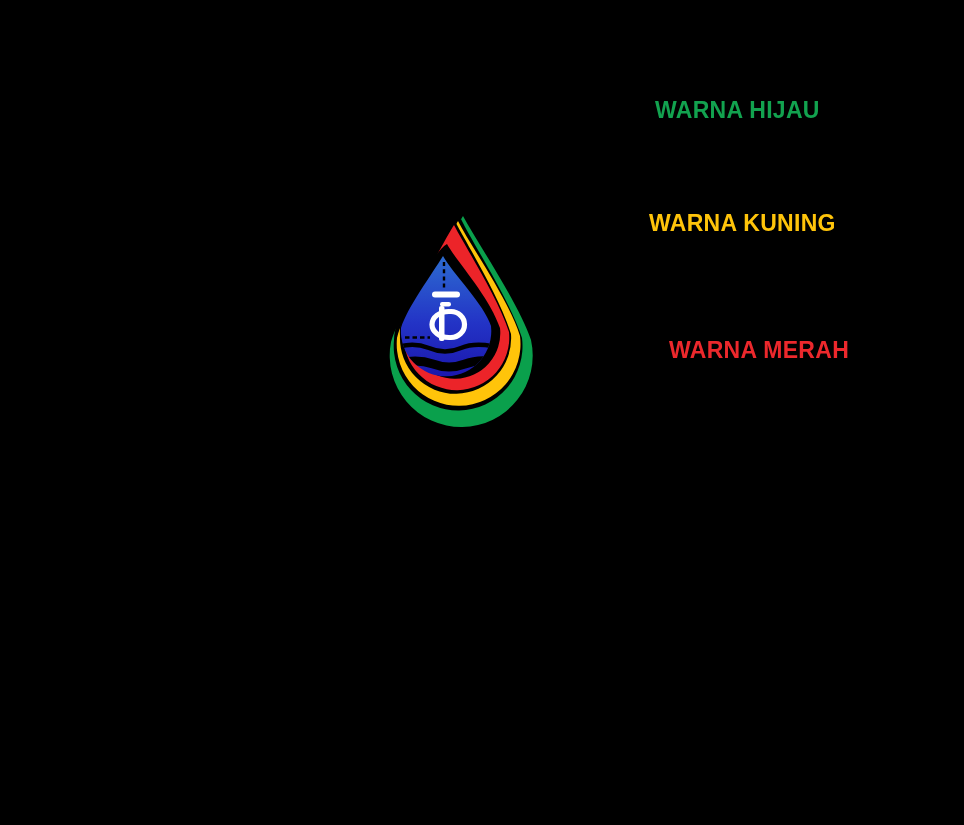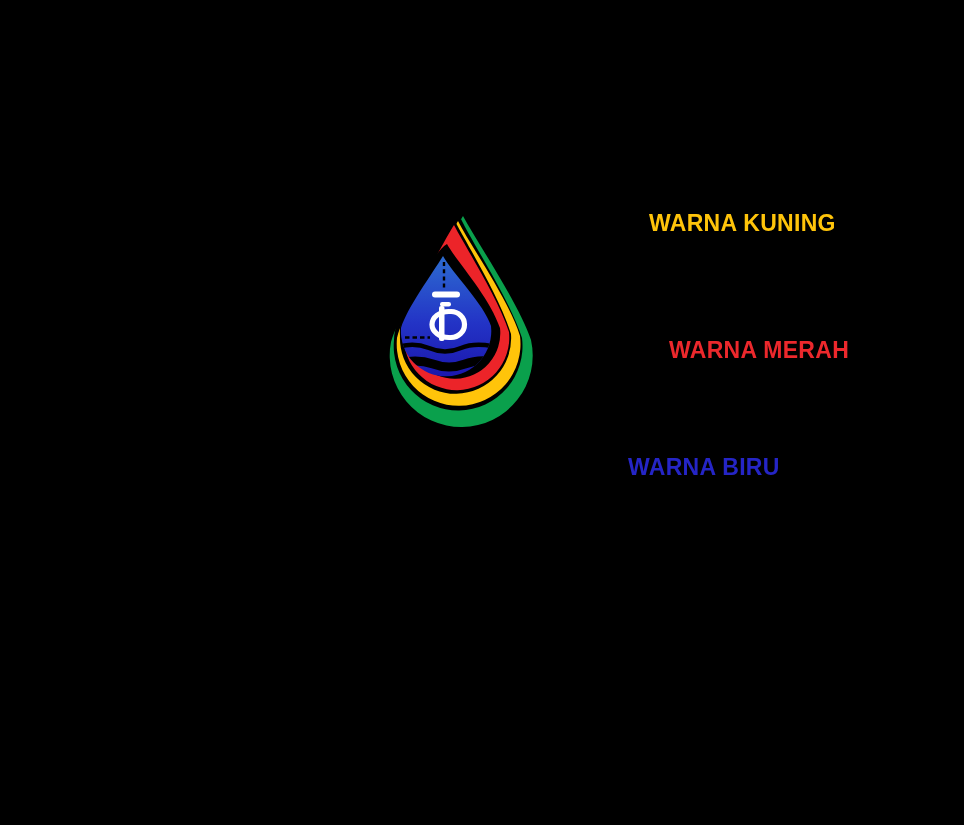--- a/index.html
+++ b/index.html
@@ -75,20 +75,20 @@
       <g fill="#FFFFFF">
         <rect x="47" y="79.5" width="28" height="6" rx="3"></rect>
         <rect x="55" y="90" width="11" height="4.5" rx="2.2"></rect>
         <rect x="54" y="94" width="5.5" height="35" rx="2"></rect>
         <path fill="none" stroke="#FFFFFF" stroke-width="5.2" stroke-linecap="round" d="M64,99.5 A17,13 0 1 0 64,125.5"></path>
         <path fill="none" stroke="#FFFFFF" stroke-width="5.2" stroke-linecap="round" d="M66,99.5 A13.5,13 0 0 1 66,125.5"></path>
       </g>
     </svg>
   </div>
 
+  <div class="color-label label-hijau" style="color: rgb(18, 162, 79);">WARNA HIJAU</div>
 
   <div class="color-label label-kuning" style="color: rgb(255, 196, 10);">WARNA KUNING</div>
 
   <div class="color-label label-merah" style="color: rgb(236, 40, 44);">WARNA MERAH</div>
 
-  <div class="color-label label-biru" style="color: rgb(37, 37, 198);">WARNA BIRU</div>
 
 </div>
 
 </body></html>

